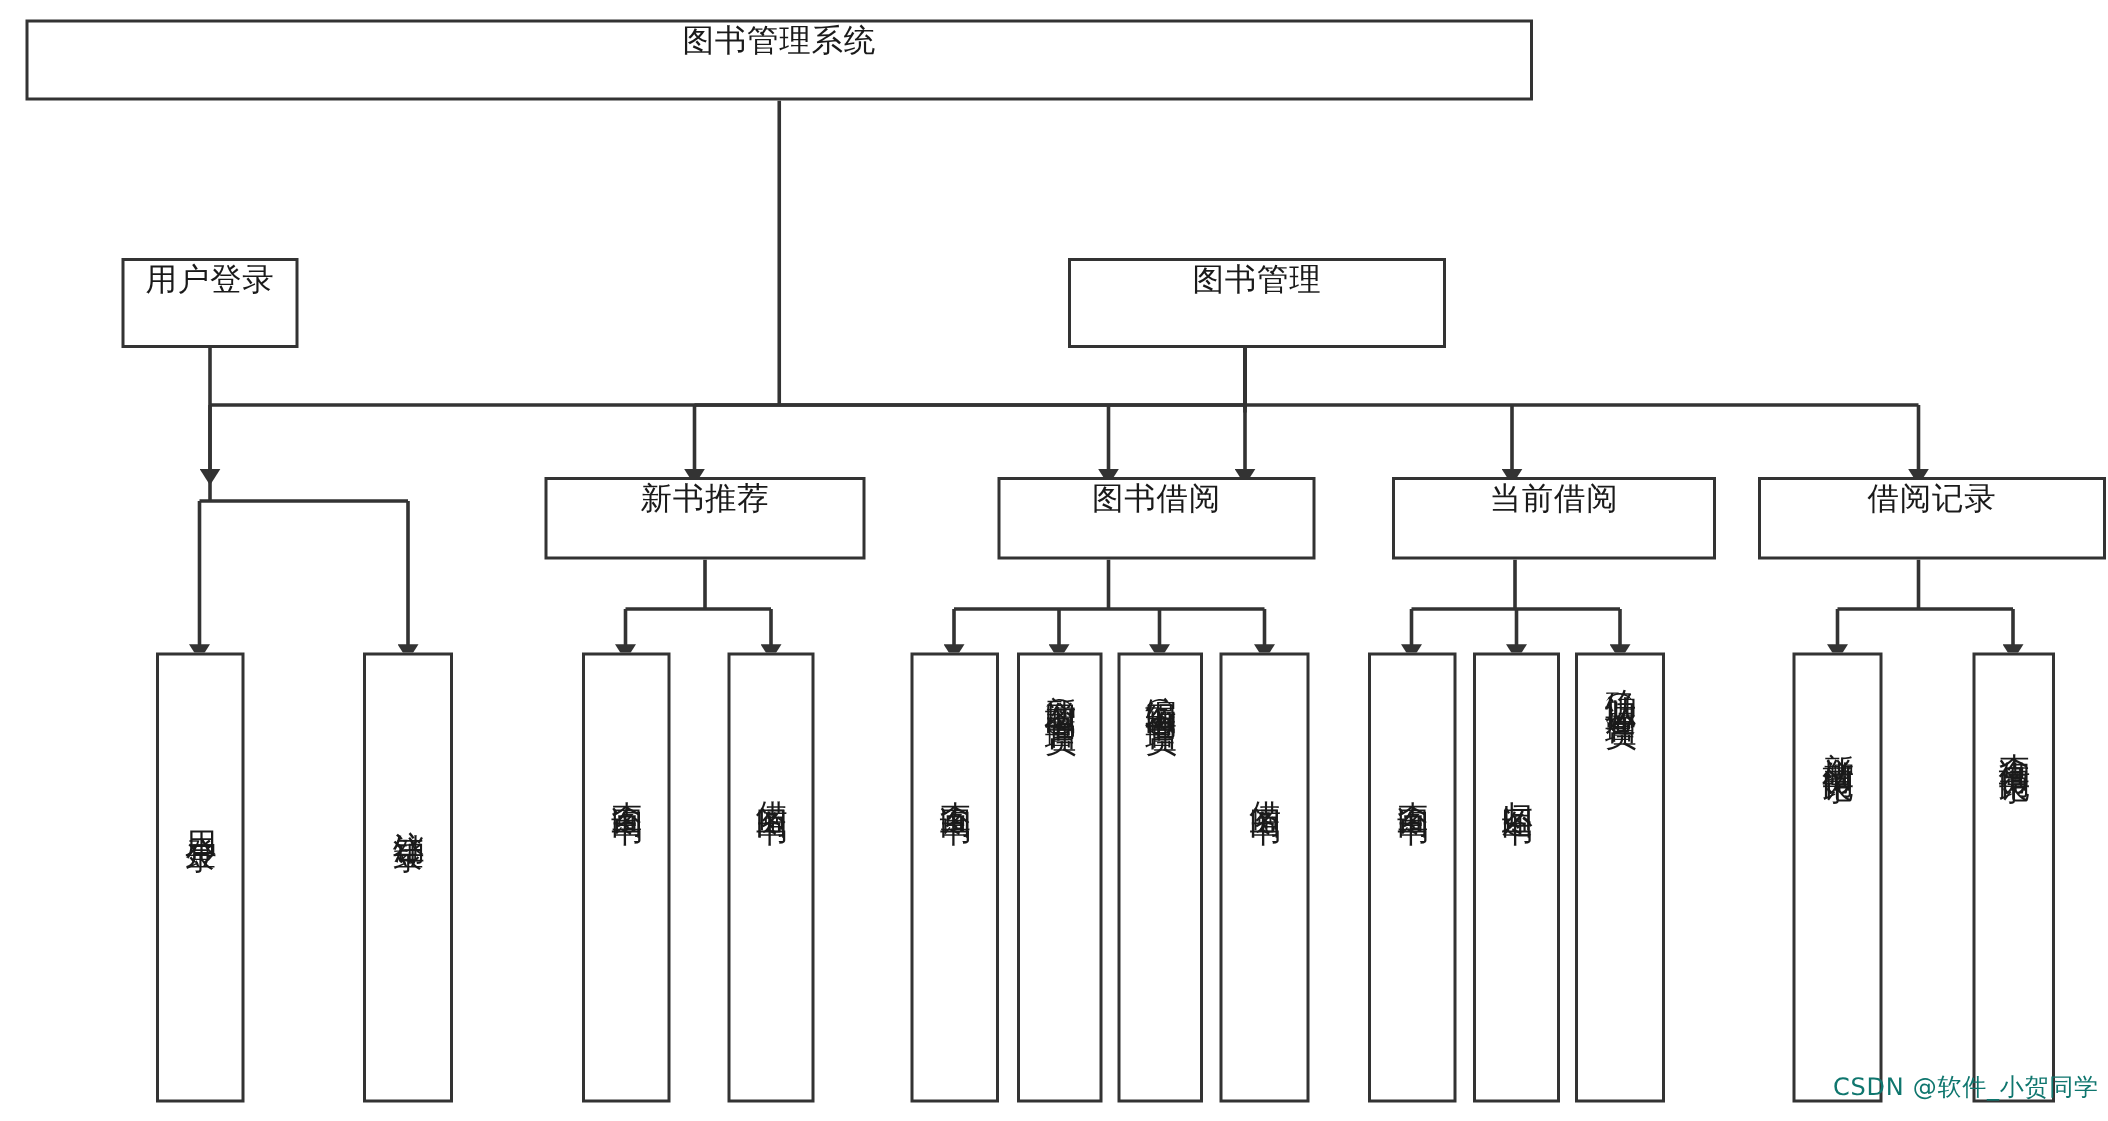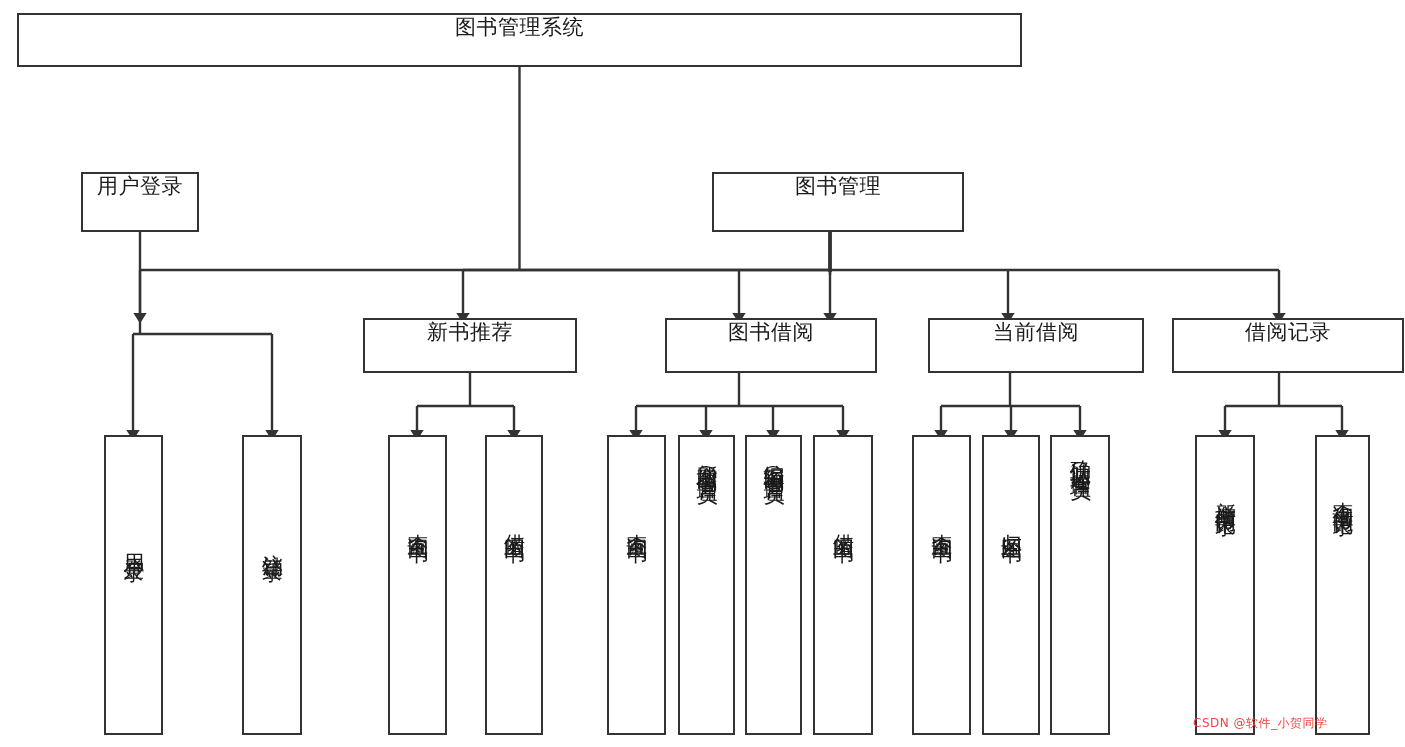--- a/index.html
+++ b/index.html
@@ -54,24 +54,25 @@
     line-height: 1.38;
     letter-spacing: 3px;
     white-space: nowrap;
     display: block;
   }
   .root {
     font-size: 22px;
   }
   .watermark {
     position: absolute;
-    font-size: 12px;
-    color: #ef4444;
+    font-size: 16px;
+    color: #0f766e;
     white-space: nowrap;
     letter-spacing: 0.5px;
+    margin-left: 29px;
   }
 </style>
 </head>
 <body>
 
 <div id="canvas">
 
   <svg id="edges" viewBox="0 0 1405 747" xmlns="http://www.w3.org/2000/svg">
     <defs>
       <marker id="arrow" markerWidth="11" markerHeight="14" refX="1.5" refY="7" orient="auto" markerUnits="userSpaceOnUse">

